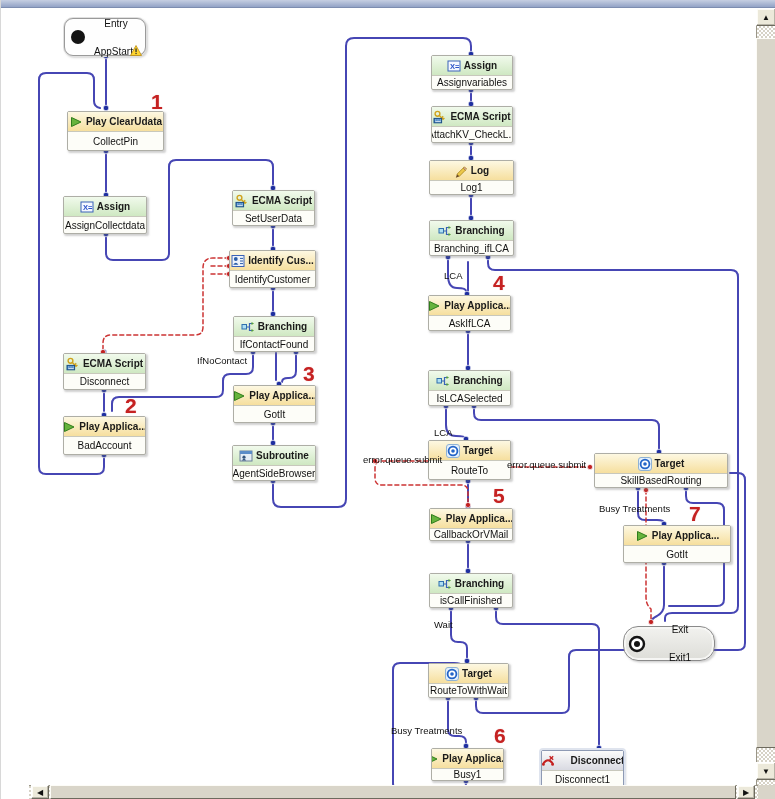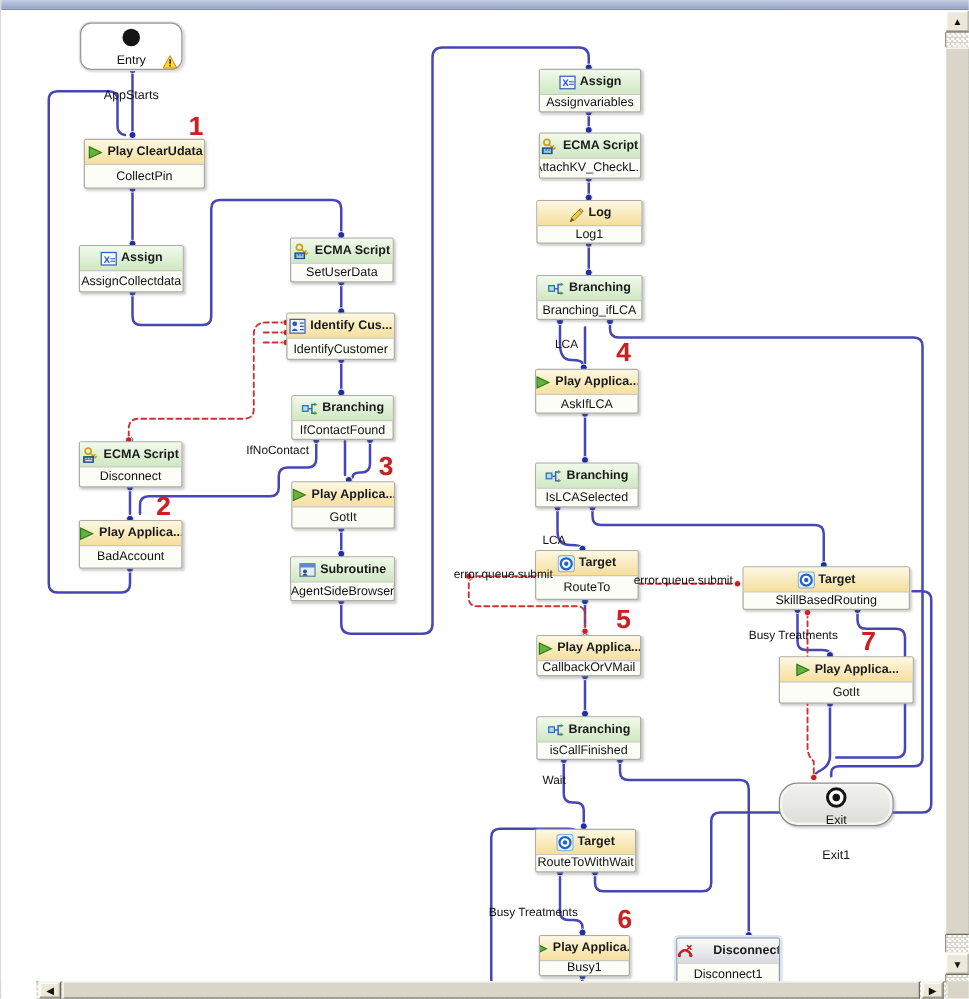--- a/index.html
+++ b/index.html
@@ -20,21 +20,21 @@
              font-size:10px;font-weight:bold;color:#1a1a1a;border-bottom:1px solid #c8c8bc;
              white-space:nowrap;overflow:hidden;}
   .node .bd{flex:1;display:flex;align-items:center;justify-content:center;font-size:10px;color:#111;
             white-space:nowrap;overflow:hidden;text-align:center;}
   .node.assign .hdr,.node.ecma .hdr,.node.branching .hdr,.node.subroutine .hdr{
       background:linear-gradient(#f1faec,#cfe8c2);}
   .node.play .hdr,.node.identify .hdr,.node.log .hdr,.node.target .hdr{
       background:linear-gradient(#fdf8e2,#f6df9e);}
   .node.disconnect .hdr{background:linear-gradient(#fbfbfb,#d9dae2);gap:16px;}
   .node.disconnect{border:1px solid #8e9ab4;box-shadow:0 0 0 2px #dfe4ee,1.5px 1.5px 2px rgba(120,120,120,.35);}
-  .node.entry,.node.exit{flex-direction:column;align-items:center;border-radius:9px;gap:4px;padding:2px 4px;}
+  .node.entry,.node.exit{flex-direction:row;align-items:center;border-radius:9px;gap:4px;padding:13px 4px;}
   .node.entry{background:#fefefe;border:1px solid #9a9a9a;box-shadow:0 0 0 1px #e0e0e0,1.5px 1.5px 2px rgba(120,120,120,.3);}
   .node.exit{background:linear-gradient(#f2f2ef,#ddddd8);border:1px solid #8a8a8a;
              box-shadow:inset 0 0 0 2px #f6f6f4,1.5px 1.5px 2px rgba(120,120,120,.35);}
   .ecol{display:flex;flex-direction:column;align-items:center;flex:1;}
   .etitle{font-size:10px;font-weight:normal;color:#111;}
   .ename{font-size:10px;color:#111;margin-top:17px;}
   .big-ic{display:flex;align-items:center;justify-content:center;}
   .ic{display:inline-flex;width:14px;height:14px;flex:none;}
   .warn{position:absolute;right:3px;bottom:2px;width:12px;height:11px;}
   

